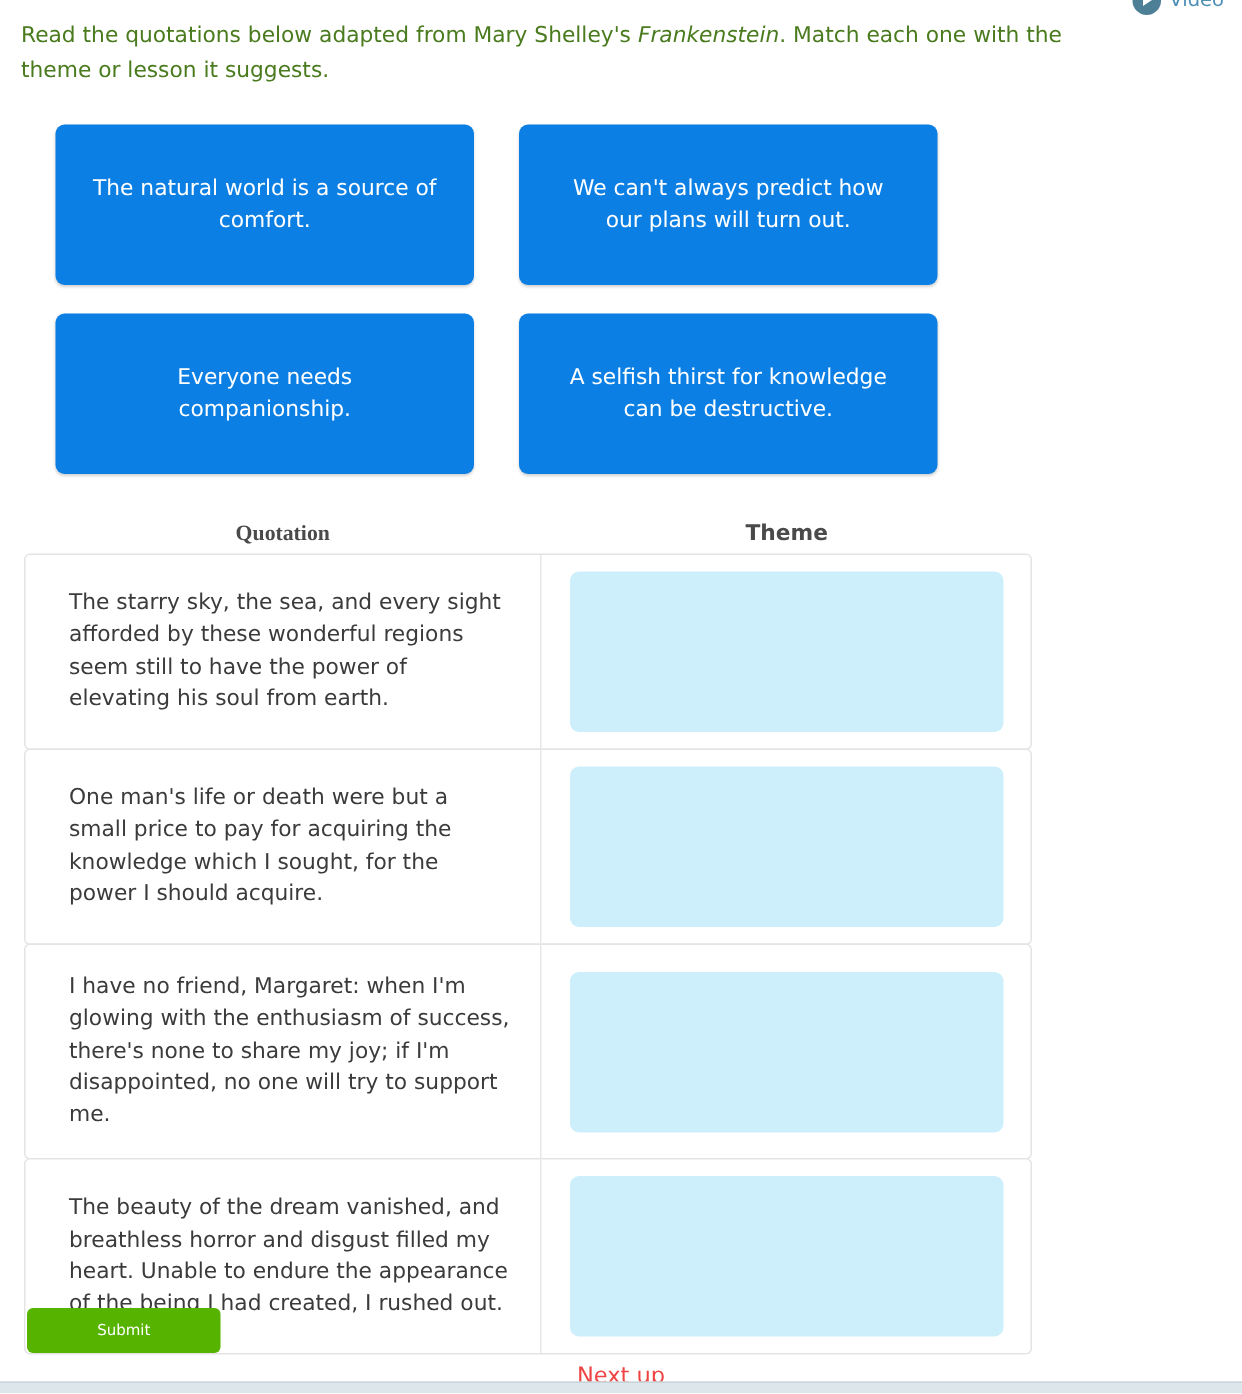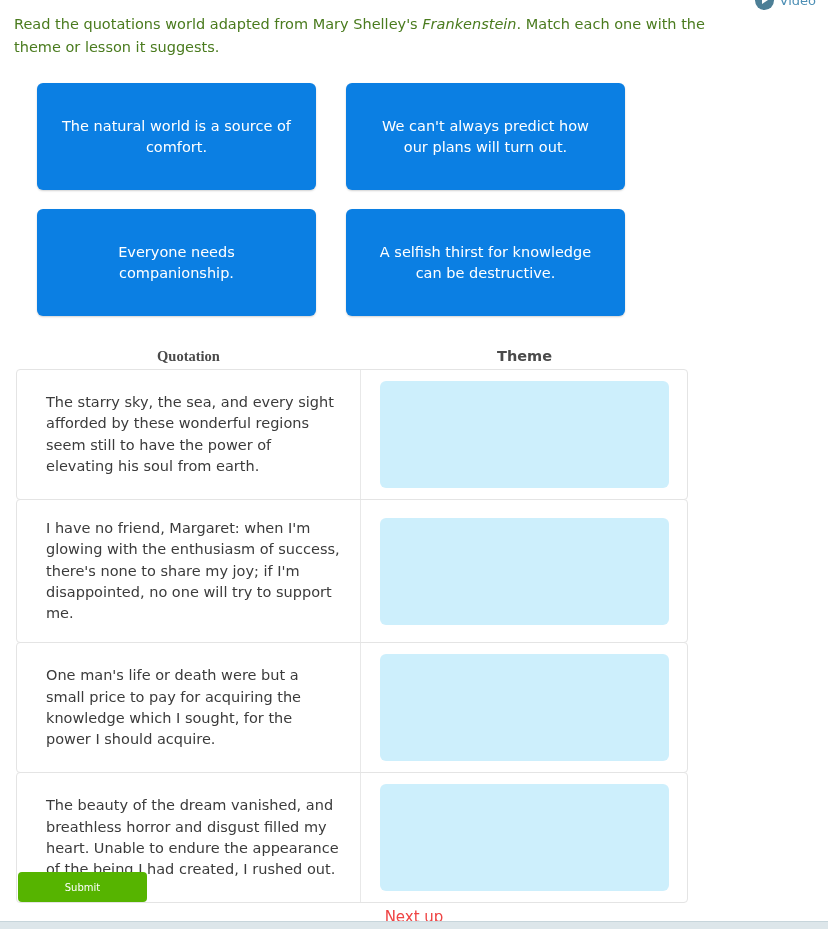--- a/index.html
+++ b/index.html
@@ -185,21 +185,21 @@
 <body>
 
 <div class="page">
 
   <div class="video-chip">
     <span class="circle"></span>
     <span class="vlabel">Video</span>
   </div>
 
   <div class="instructions">
-    <span>Read the quotations world adapted from Mary Shelley's </span><em>Frankenstein</em><span>. Match each one with the theme or lesson it suggests.</span>
+    <span>Read the quotations below adapted from Mary Shelley's </span><em>Frankenstein</em><span>. Match each one with the theme or lesson it suggests.</span>
   </div>
 
   <div class="cards">
     <div class="card-row">
       <div class="theme-card">The natural world is a source of comfort.</div>
       <div class="theme-card">We can't always predict how our plans will turn out.</div>
     </div>
     <div class="card-row">
       <div class="theme-card">Everyone needs companionship.</div>
       <div class="theme-card">A selfish thirst for knowledge can be destructive.</div>
@@ -213,28 +213,28 @@
     </div>
 
     <div class="row">
       <div class="cell-quote">The starry sky, the sea, and every sight afforded by these wonderful regions seem still to have the power of elevating his soul from earth.</div>
       <div class="cell-drop">
         <div class="dropzone"></div>
       </div>
     </div>
 
     <div class="row">
+      <div class="cell-quote">One man's life or death were but a small price to pay for acquiring the knowledge which I sought, for the power I should acquire.</div>
+      <div class="cell-drop">
+        <div class="dropzone"></div>
+      </div>
+    </div>
+
+    <div class="row">
       <div class="cell-quote">I have no friend, Margaret: when I'm glowing with the enthusiasm of success, there's none to share my joy; if I'm disappointed, no one will try to support me.</div>
-      <div class="cell-drop">
-        <div class="dropzone"></div>
-      </div>
-    </div>
-
-    <div class="row">
-      <div class="cell-quote">One man's life or death were but a small price to pay for acquiring the knowledge which I sought, for the power I should acquire.</div>
       <div class="cell-drop">
         <div class="dropzone"></div>
       </div>
     </div>
 
     <div class="row">
       <div class="cell-quote">The beauty of the dream vanished, and breathless horror and disgust filled my heart. Unable to endure the appearance of the being I had created, I rushed out.</div>
       <div class="cell-drop">
         <div class="dropzone"></div>
       </div>

